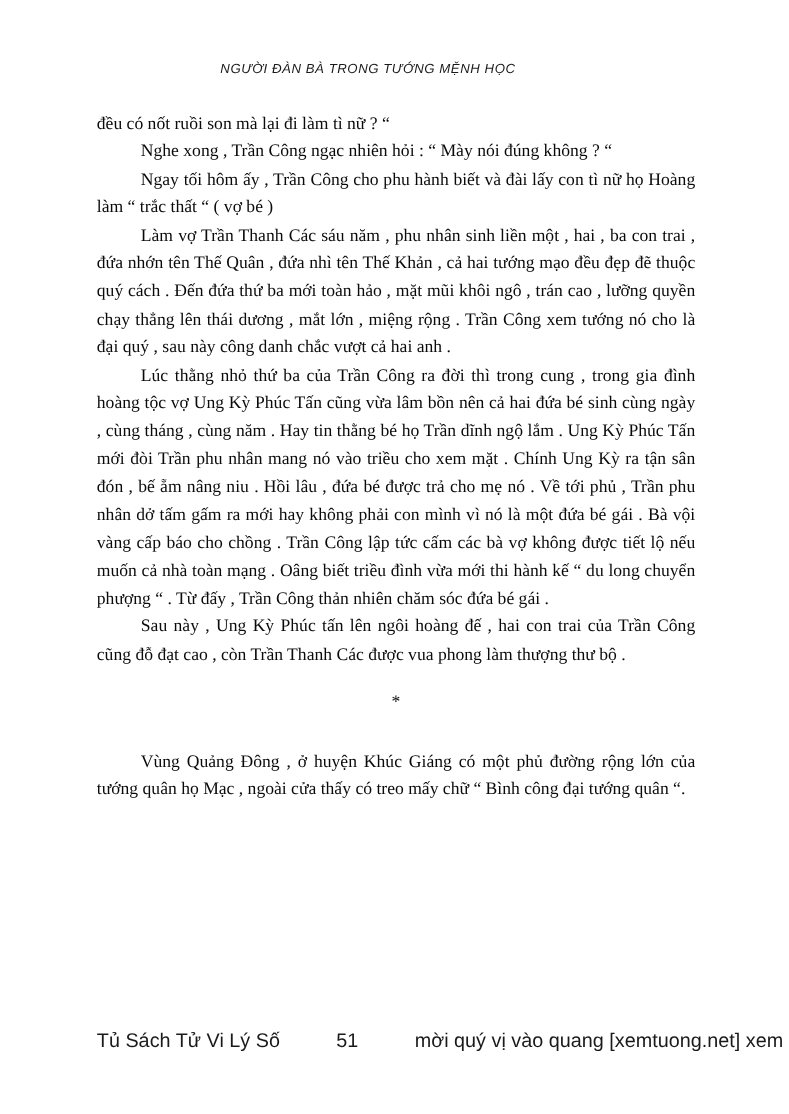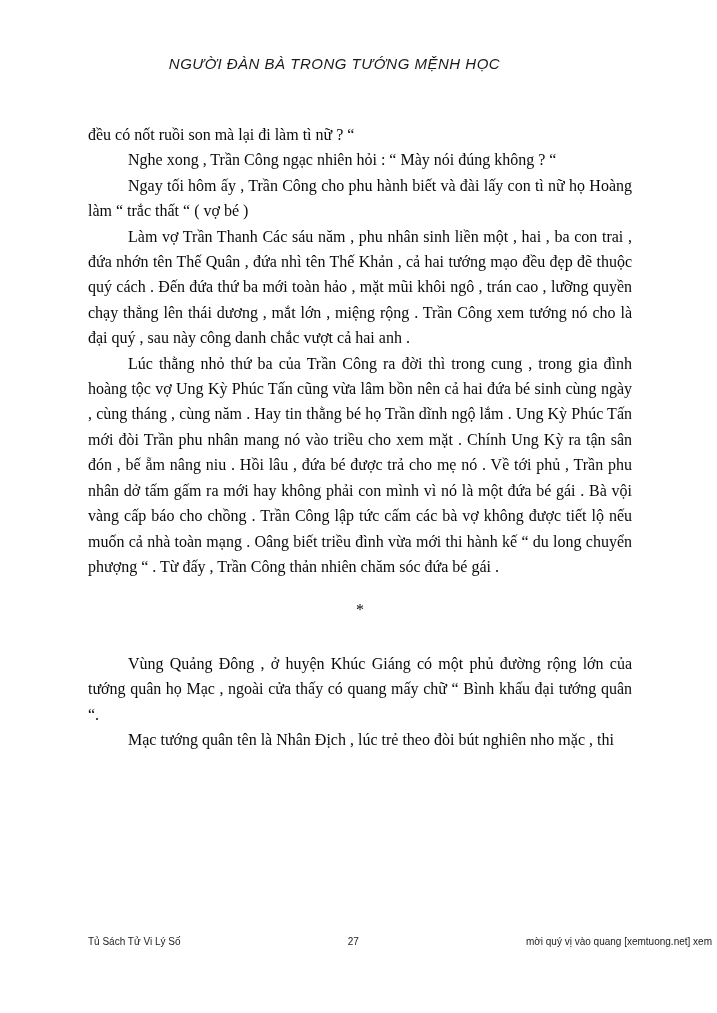--- a/index.html
+++ b/index.html
@@ -16,35 +16,34 @@
     overflow: hidden;
   }
   .header-title {
     position: absolute;
     top: 55px;
     left: 0;
     width: 669px;
     text-align: center;
     font-family: "Liberation Sans", sans-serif;
     font-style: italic;
-    font-size: 15px;
+    font-size: 12px;
     letter-spacing: 0.5px;
     color: #1a1a1a;
   }
   .content {
     position: absolute;
     top: 100px;
     left: 88px;
     width: 544px;
     font-family: "Liberation Serif", serif;
     font-size: 16px;
     line-height: 25.4px;
     text-align: justify;
     color: #0a0a0a;
-    margin-top: 22px;
   }
   .content p {
     margin: 0;
     padding: 0;
     text-indent: 40px;
   }
   .content p.no-indent {
     text-indent: 0;
   }
   .separator {
@@ -55,41 +54,41 @@
   }
   .footer {
     position: absolute;
     top: 936px;
     left: 88px;
     right: 5px;
     display: flex;
     justify-content: space-between;
     align-items: baseline;
     font-family: "Liberation Sans", sans-serif;
-    font-size: 10px;
+    font-size: 18px;
     color: #1a1a1a;
   }
 </style>
 </head>
 <body>
 
 <div class="page">
 
   <div class="header-title">NGƯỜI ĐÀN BÀ TRONG TƯỚNG MỆNH HỌC</div>
 
   <div class="content">
     <p class="no-indent">đều có nốt ruồi son mà lại đi làm tì nữ ? “</p>
     <p>Nghe xong , Trần Công ngạc nhiên hỏi : “ Mày nói đúng không ? “</p>
     <p>Ngay tối hôm ấy , Trần Công cho phu hành biết và đài lấy con tì nữ họ Hoàng làm “ trắc thất “ ( vợ bé )</p>
     <p>Làm vợ Trần Thanh Các sáu năm , phu nhân sinh liền một , hai , ba con trai , đứa nhớn tên Thế Quân , đứa nhì tên Thế Khản , cả hai tướng mạo đều đẹp đẽ thuộc quý cách . Đến đứa thứ ba mới toàn hảo , mặt mũi khôi ngô , trán cao , lưỡng quyền chạy thẳng lên thái dương , mắt lớn , miệng rộng . Trần Công xem tướng nó cho là đại quý , sau này công danh chắc vượt cả hai anh .</p>
     <p>Lúc thằng nhỏ thứ ba của Trần Công ra đời thì trong cung , trong gia đình hoàng tộc vợ Ung Kỳ Phúc Tấn cũng vừa lâm bồn nên cả hai đứa bé sinh cùng ngày , cùng tháng , cùng năm . Hay tin thằng bé họ Trần dĩnh ngộ lắm . Ung Kỳ Phúc Tấn mới đòi Trần phu nhân mang nó vào triều cho xem mặt . Chính Ung Kỳ ra tận sân đón , bế ẵm nâng niu . Hồi lâu , đứa bé được trả cho mẹ nó . Về tới phủ , Trần phu nhân dở tấm gấm ra mới hay không phải con mình vì nó là một đứa bé gái . Bà vội vàng cấp báo cho chồng . Trần Công lập tức cấm các bà vợ không được tiết lộ nếu muốn cả nhà toàn mạng . Oâng biết triều đình vừa mới thi hành kế “ du long chuyển phượng “ . Từ đấy , Trần Công thản nhiên chăm sóc đứa bé gái .</p>
+    <p>Sau này , Ung Kỳ Phúc tấn lên ngôi hoàng đế , hai con trai của Trần Công cũng đỗ đạt cao , còn Trần Thanh Các được vua phong làm thượng thư bộ .</p>
     <div class="separator">*</div>
-    <p>Vùng Quảng Đông , ở huyện Khúc Giáng có một phủ đường rộng lớn của tướng quân họ Mạc , ngoài cửa thấy có quang mấy chữ “ Bình khấu đại tướng quân “.</p>
-    <p>Mạc tướng quân tên là Nhân Địch , lúc trẻ theo đòi bút nghiên nho mặc , thi</p>
+    <p>Vùng Quảng Đông , ở huyện Khúc Giáng có một phủ đường rộng lớn của tướng quân họ Mạc , ngoài cửa thấy có treo mấy chữ “ Bình công đại tướng quân “.</p>
   </div>
 
   <div class="footer">
     <span>Tủ Sách Tử Vi Lý Số</span>
-    <span>27</span>
+    <span>51</span>
     <span>mời quý vị vào quang [xemtuong.net] xem</span>
   </div>
 
 </div>
 
 </body></html>

